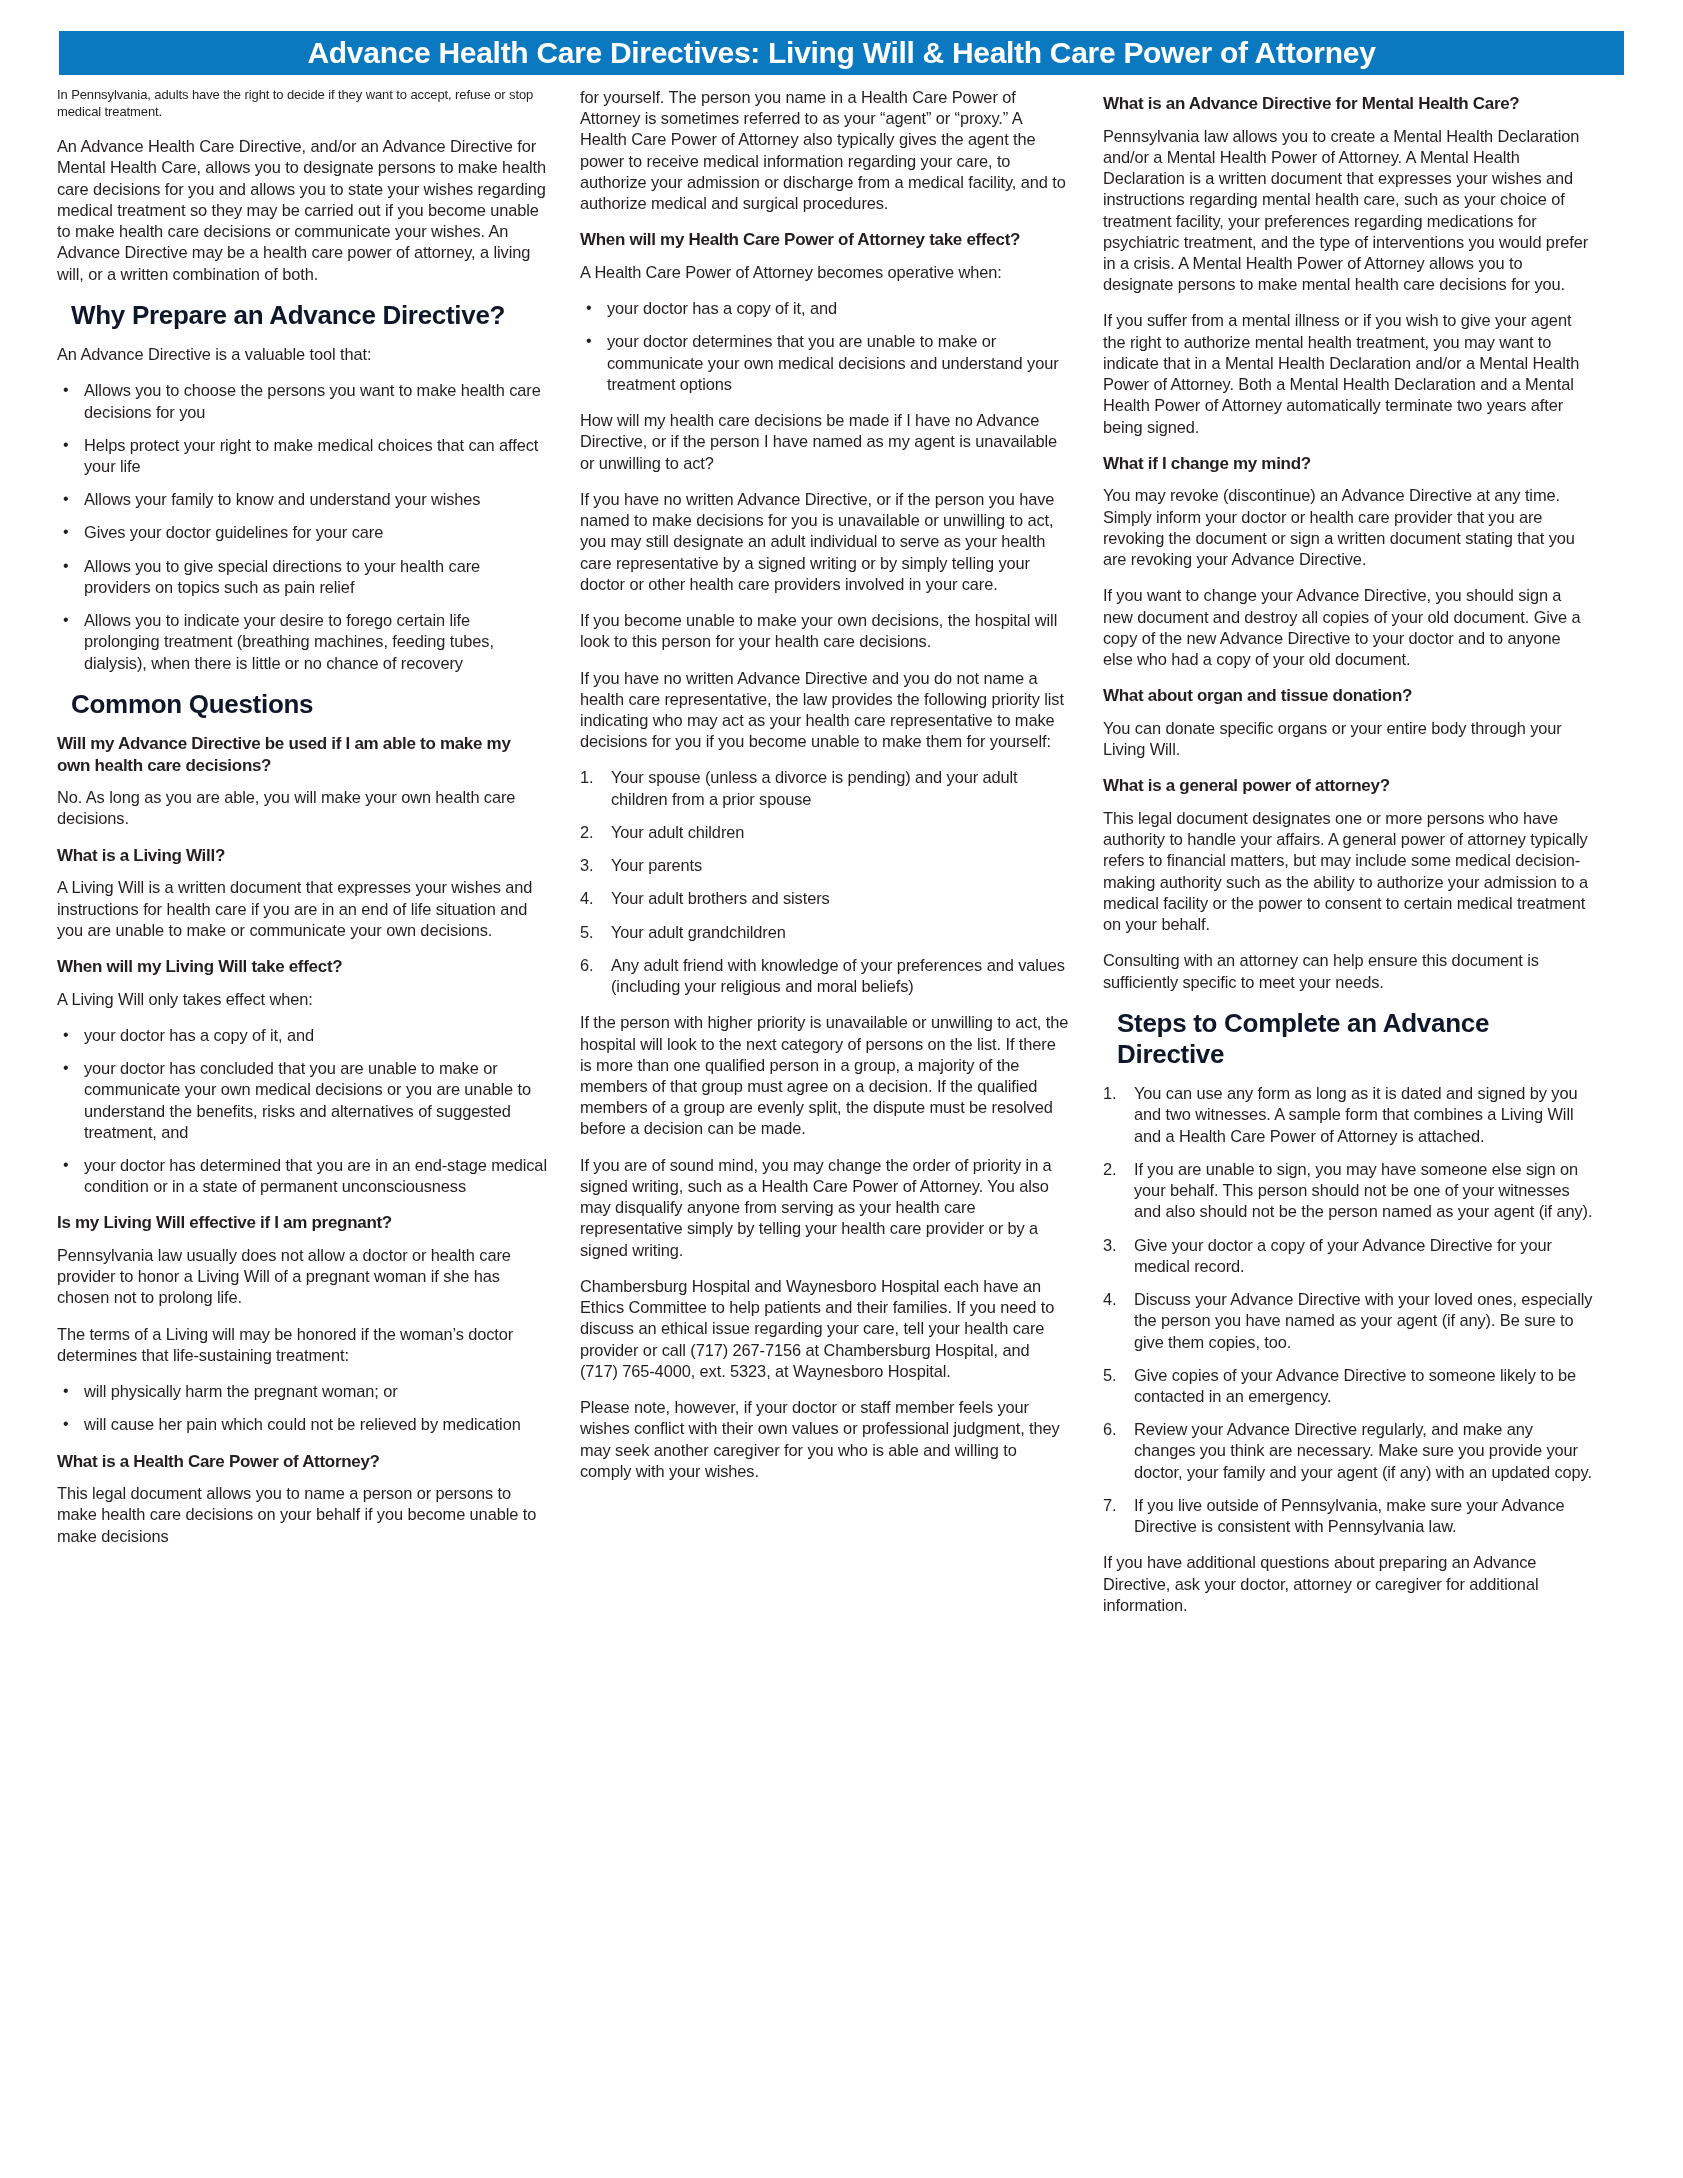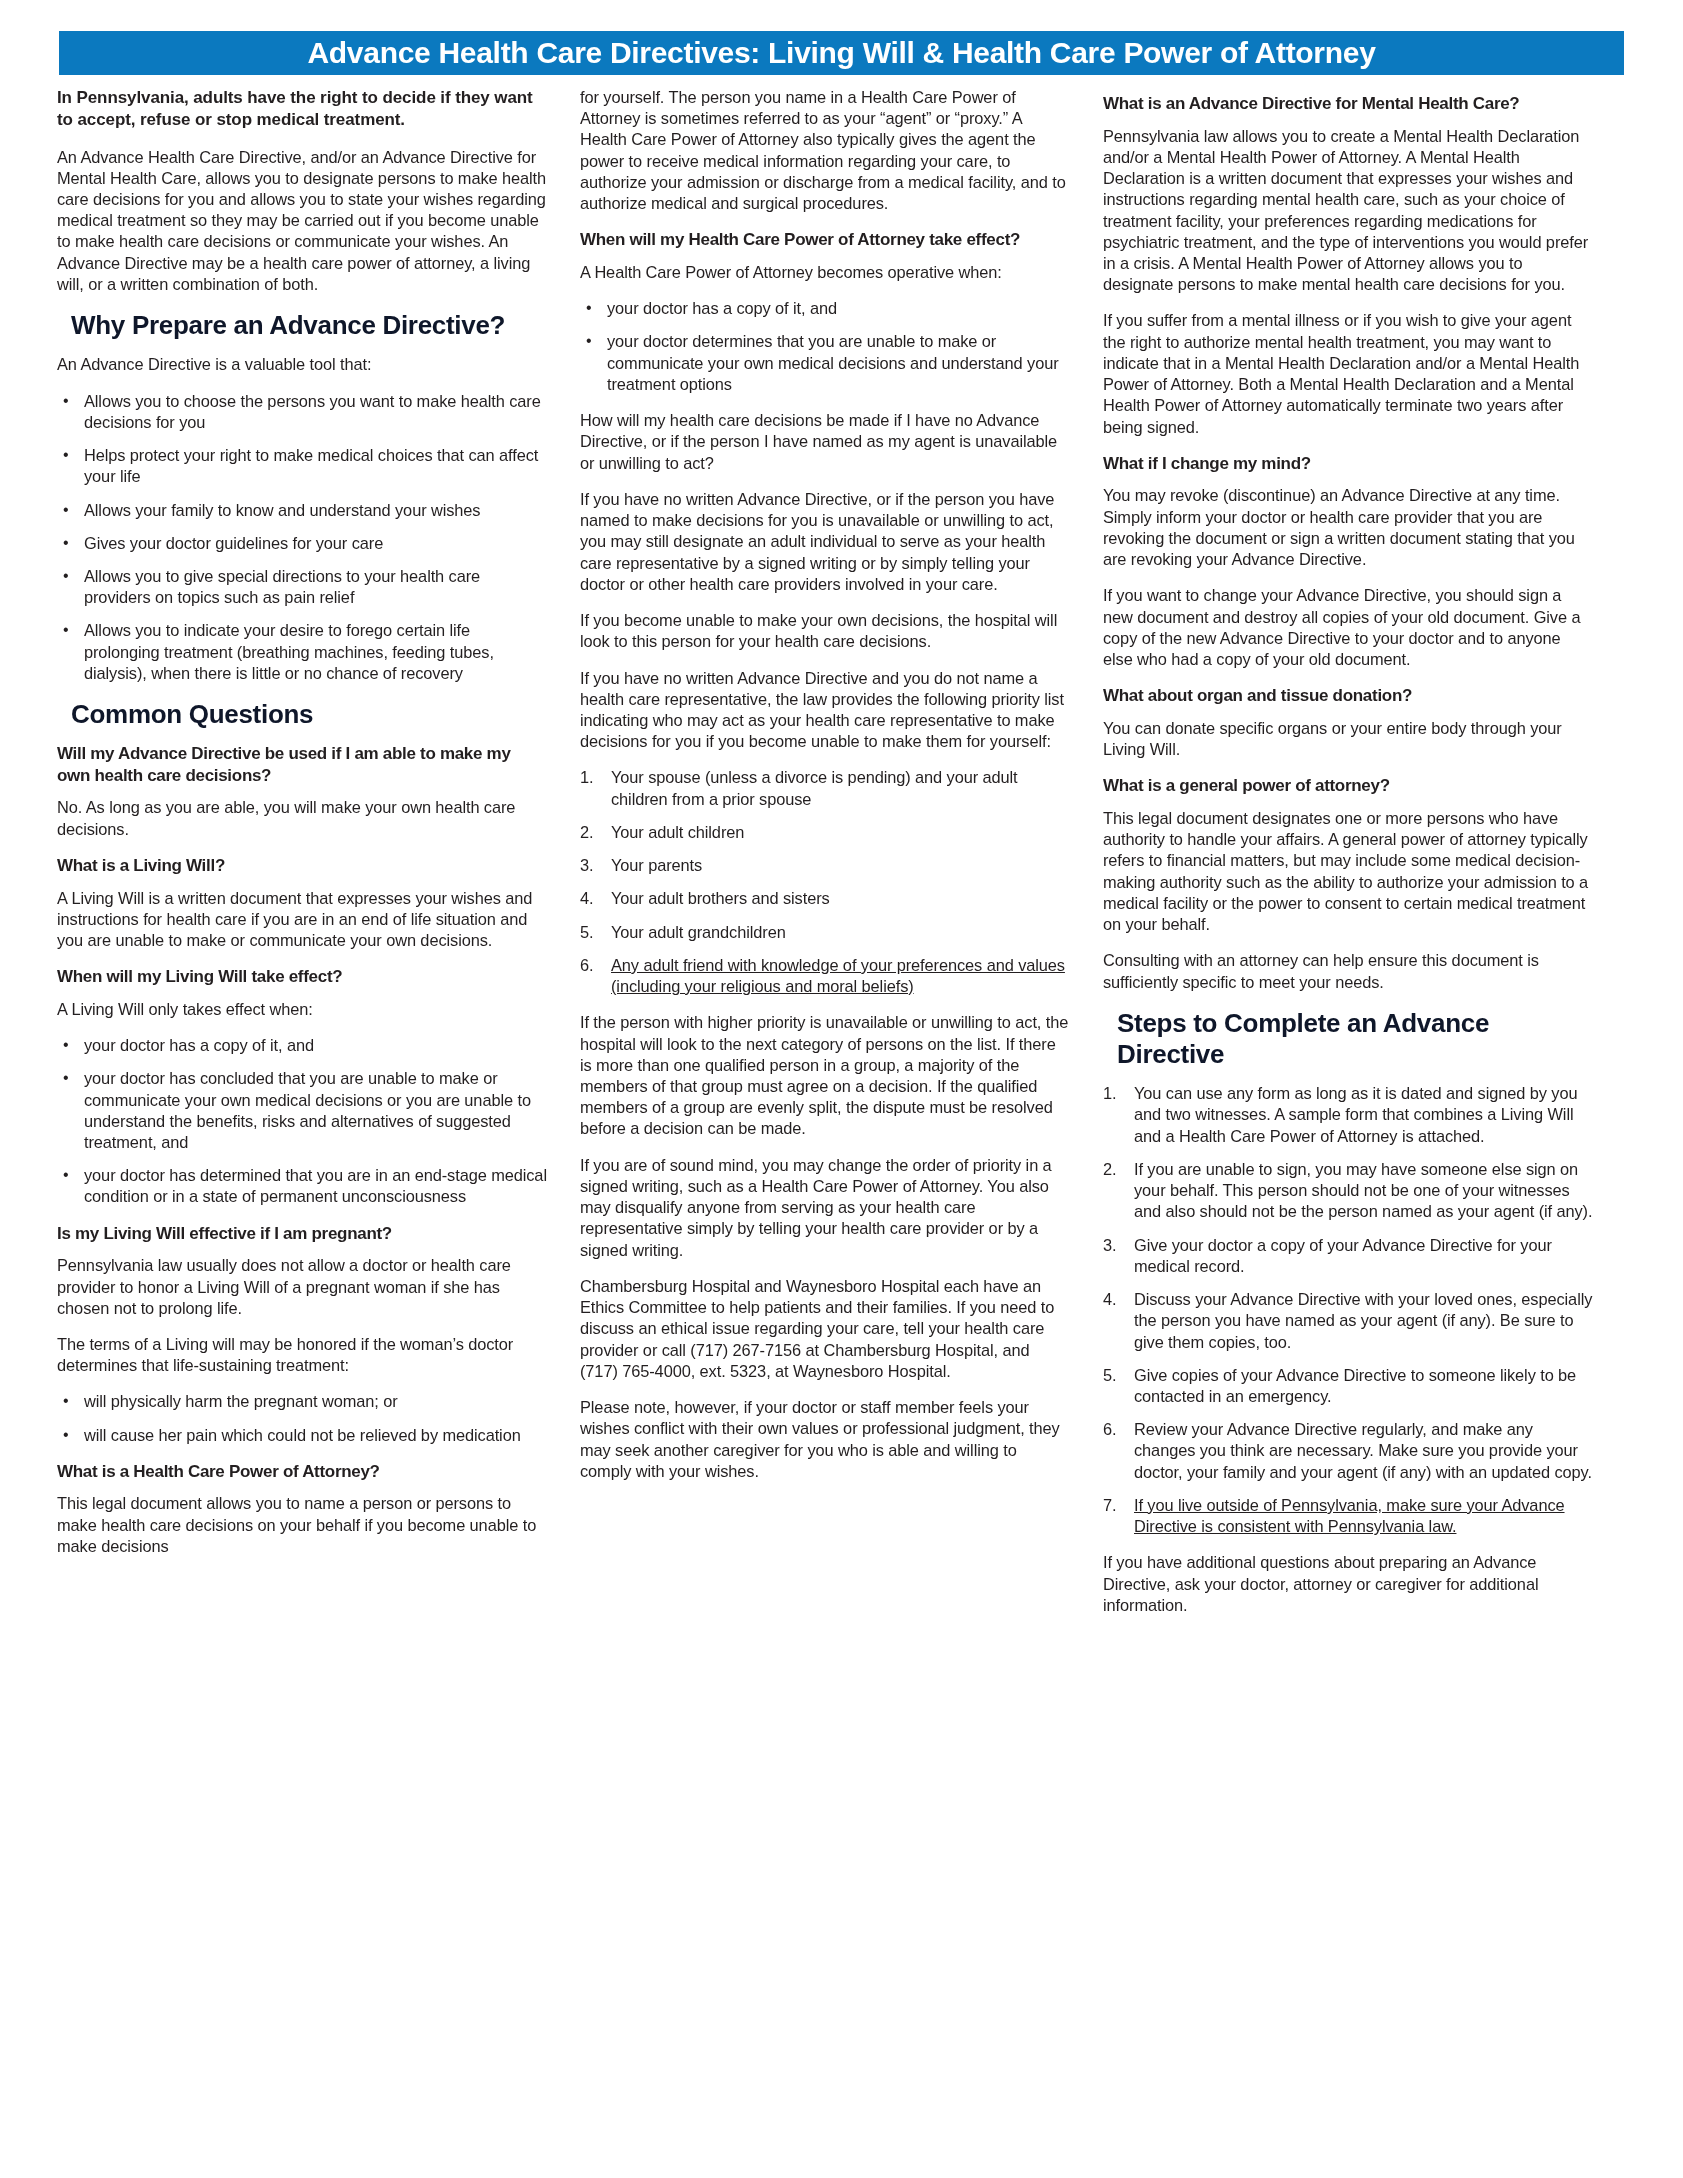--- a/index.html
+++ b/index.html
@@ -51,22 +51,22 @@
     display: flex;
     gap: 32px;
     align-items: flex-start;
   }
   .col {
     width: 491px;
     flex: 0 0 491px;
   }
   
   .lead {
-    font-size: 17px;
-    font-weight: bold;
+    font-size: 13px;
+    font-weight: normal;
     line-height: 1.28;
     margin: 0 0 16px 0;
     letter-spacing: -0.1px;
   }
   p.body {
     font-size: 16.4px;
     line-height: 1.295;
     margin: 0 0 15px 0;
     letter-spacing: -0.1px;
   }
@@ -115,21 +115,21 @@
   }
   ol.numbers > li {
     position: relative;
     font-size: 16.4px;
     line-height: 1.295;
     padding-left: 31px;
     margin-bottom: 12px;
     letter-spacing: -0.1px;
     counter-increment: numitem;
   }
-  ol.numbers > li:last-child { margin-bottom: 0; text-decoration: underline; }
+  ol.numbers > li:last-child { margin-bottom: 0; }
   ol.numbers > li::before {
     content: counter(numitem) ".";
     position: absolute;
     left: 0;
     top: 0;
     width: 24px;
     text-align: left;
     font-size: 16.4px;
     line-height: 1.295;
   }

